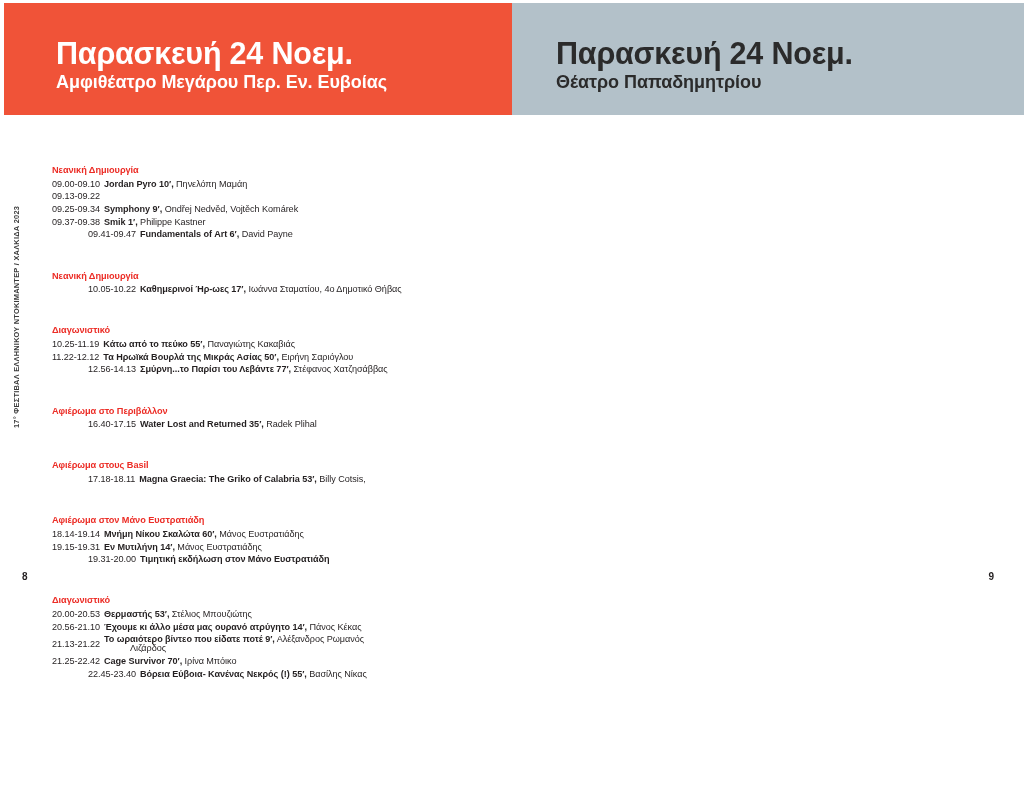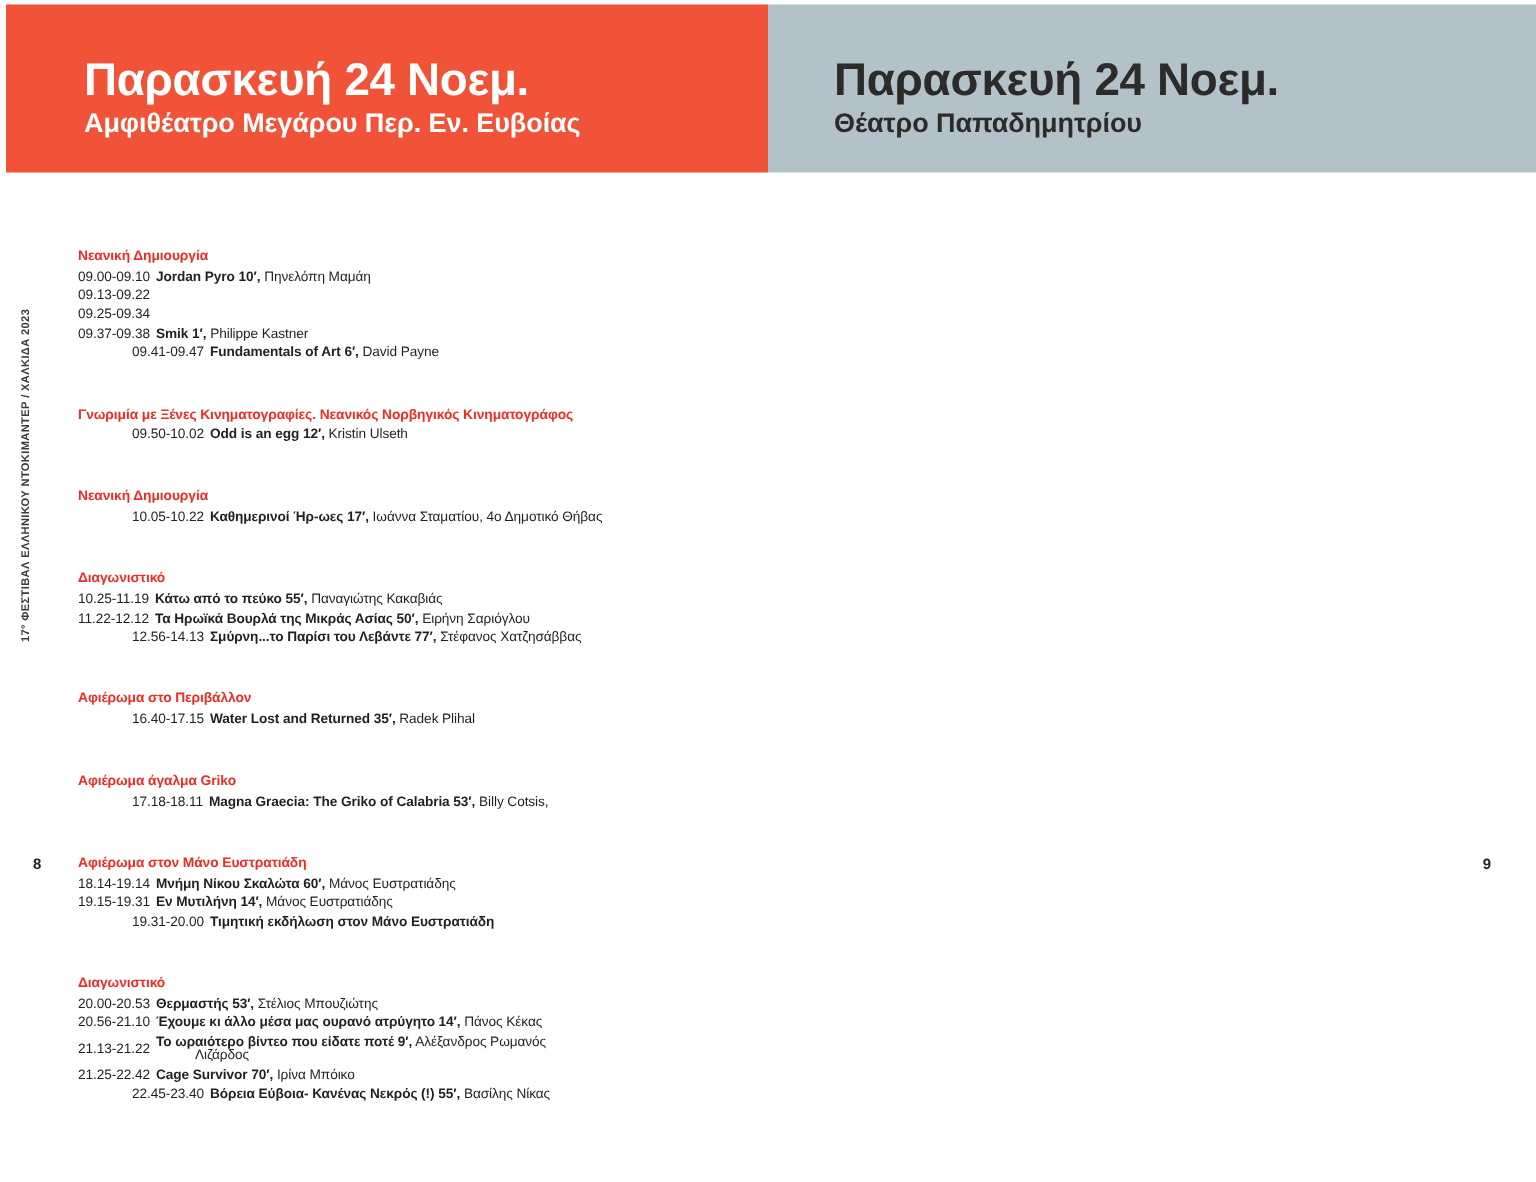--- a/index.html
+++ b/index.html
@@ -170,38 +170,32 @@
           <div class="section-title">Νεανική Δημιουργία</div>
           <div class="entry">
             <span class="entry-time">09.00-09.10</span>
             <span class="entry-text"><span class="entry-title">Jordan Pyro 10′,</span><span class="entry-people"> Πηνελόπη Μαμάη</span></span>
           </div>
           <div class="entry">
             <span class="entry-time">09.13-09.22</span>
           </div>
           <div class="entry">
             <span class="entry-time">09.25-09.34</span>
+            <span class="entry-text"><span class="entry-title">Symphony 9′,</span><span class="entry-people"> Ondřej Nedvěd, Vojtěch Komárek</span></span>
           </div>
           <div class="entry">
             <span class="entry-time">09.37-09.38</span>
             <span class="entry-text"><span class="entry-title">Smik 1′,</span><span class="entry-people"> Philippe Kastner</span></span>
           </div>
           <div class="entry">
             <span class="entry-time">09.41-09.47</span>
             <span class="entry-text"><span class="entry-title">Fundamentals of Art 6′,</span><span class="entry-people"> David Payne</span></span>
           </div>
         </div>
         <div class="section">
-          <div class="section-title">Γνωριμία με Ξένες Κινηματογραφίες.  Νεανικός Νορβηγικός Κινηματογράφος</div>
-          <div class="entry">
-            <span class="entry-time">09.50-10.02</span>
-            <span class="entry-text"><span class="entry-title">Odd is an egg 12′,</span><span class="entry-people"> Kristin Ulseth</span></span>
-          </div>
-        </div>
-        <div class="section">
           <div class="section-title">Νεανική Δημιουργία</div>
           <div class="entry">
             <span class="entry-time">10.05-10.22</span>
             <span class="entry-text"><span class="entry-title">Καθημερινοί Ήρ-ωες 17′,</span><span class="entry-people"> Ιωάννα Σταματίου, 4ο Δημοτικό Θήβας</span></span>
           </div>
         </div>
         <div class="section">
           <div class="section-title">Διαγωνιστικό</div>
           <div class="entry">
             <span class="entry-time">10.25-11.19</span>
@@ -217,21 +211,21 @@
           </div>
         </div>
         <div class="section">
           <div class="section-title">Αφιέρωμα στο Περιβάλλον</div>
           <div class="entry">
             <span class="entry-time">16.40-17.15</span>
             <span class="entry-text"><span class="entry-title">Water Lost and Returned 35′,</span><span class="entry-people"> Radek Plihal</span></span>
           </div>
         </div>
         <div class="section">
-          <div class="section-title">Αφιέρωμα άγαλμα Griko</div>
+          <div class="section-title">Αφιέρωμα στους Basil</div>
           <div class="entry">
             <span class="entry-time">17.18-18.11</span>
             <span class="entry-text"><span class="entry-title">Magna Graecia: The Griko of Calabria 53′,</span><span class="entry-people"> Billy Cotsis,</span></span>
           </div>
         </div>
         <div class="section">
           <div class="section-title">Αφιέρωμα στον Μάνο Ευστρατιάδη</div>
           <div class="entry">
             <span class="entry-time">18.14-19.14</span>
             <span class="entry-text"><span class="entry-title">Μνήμη Νίκου Σκαλώτα 60′,</span><span class="entry-people"> Μάνος Ευστρατιάδης</span></span>

